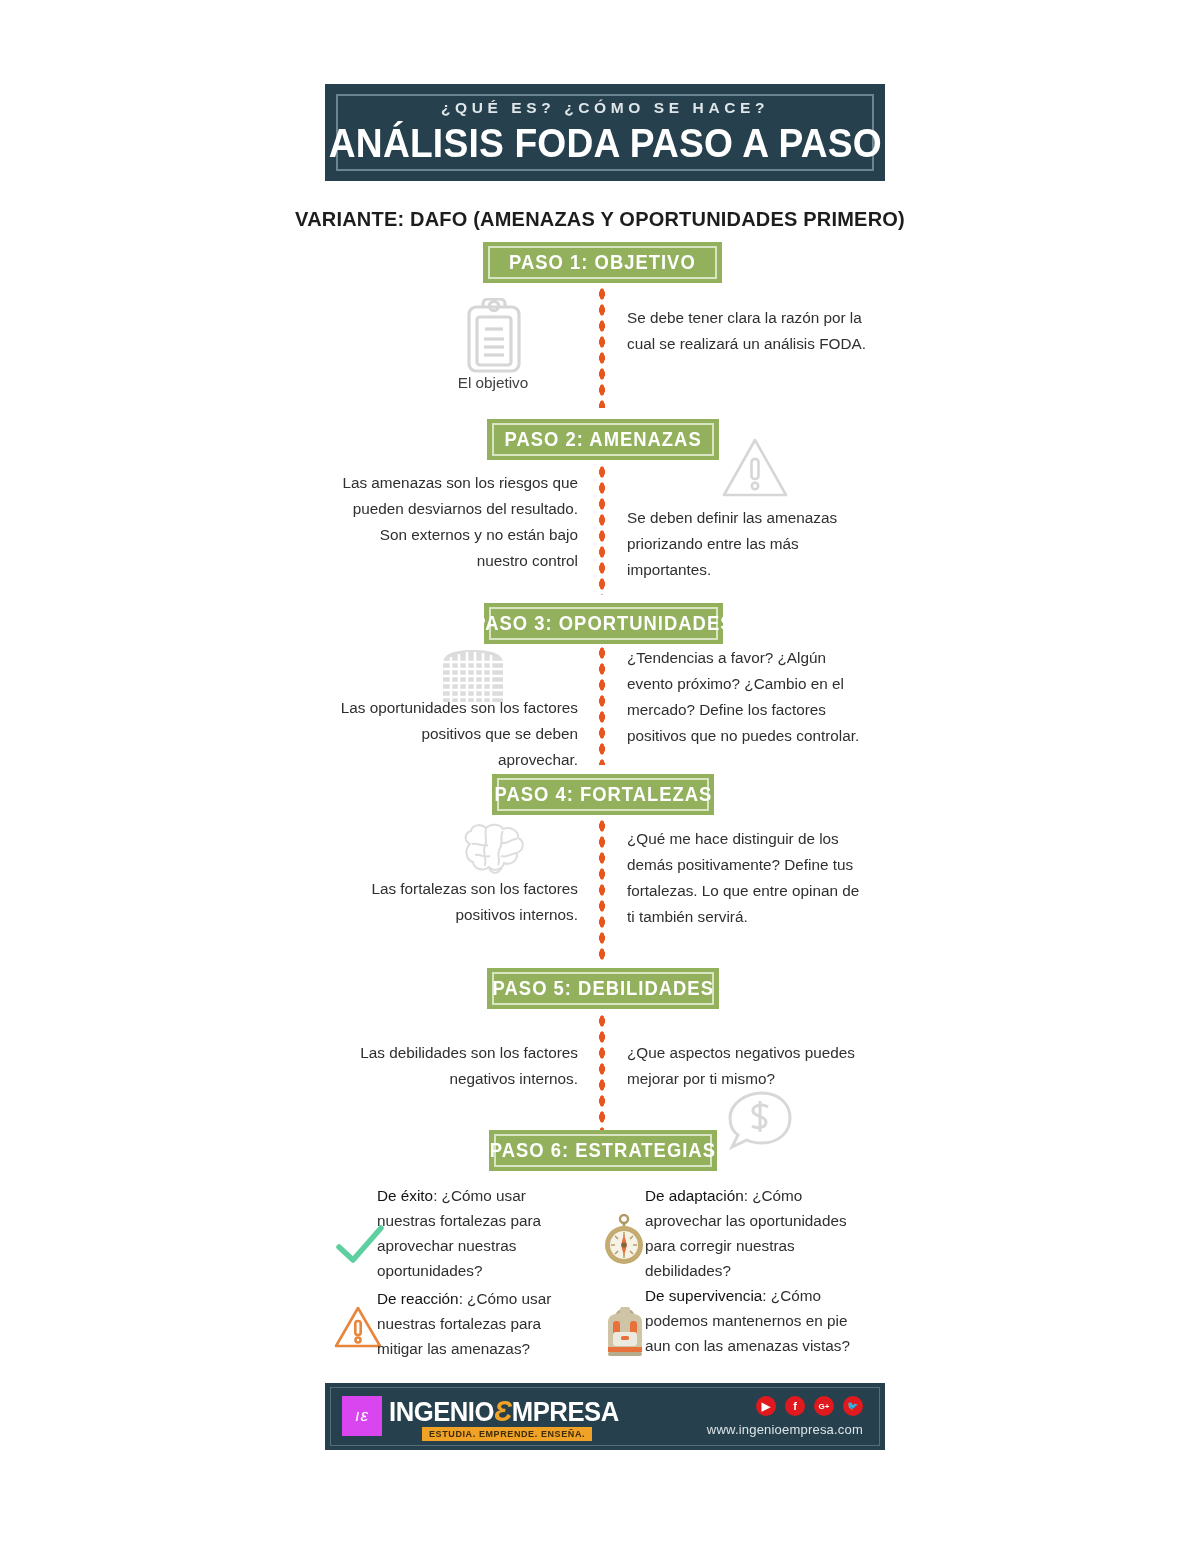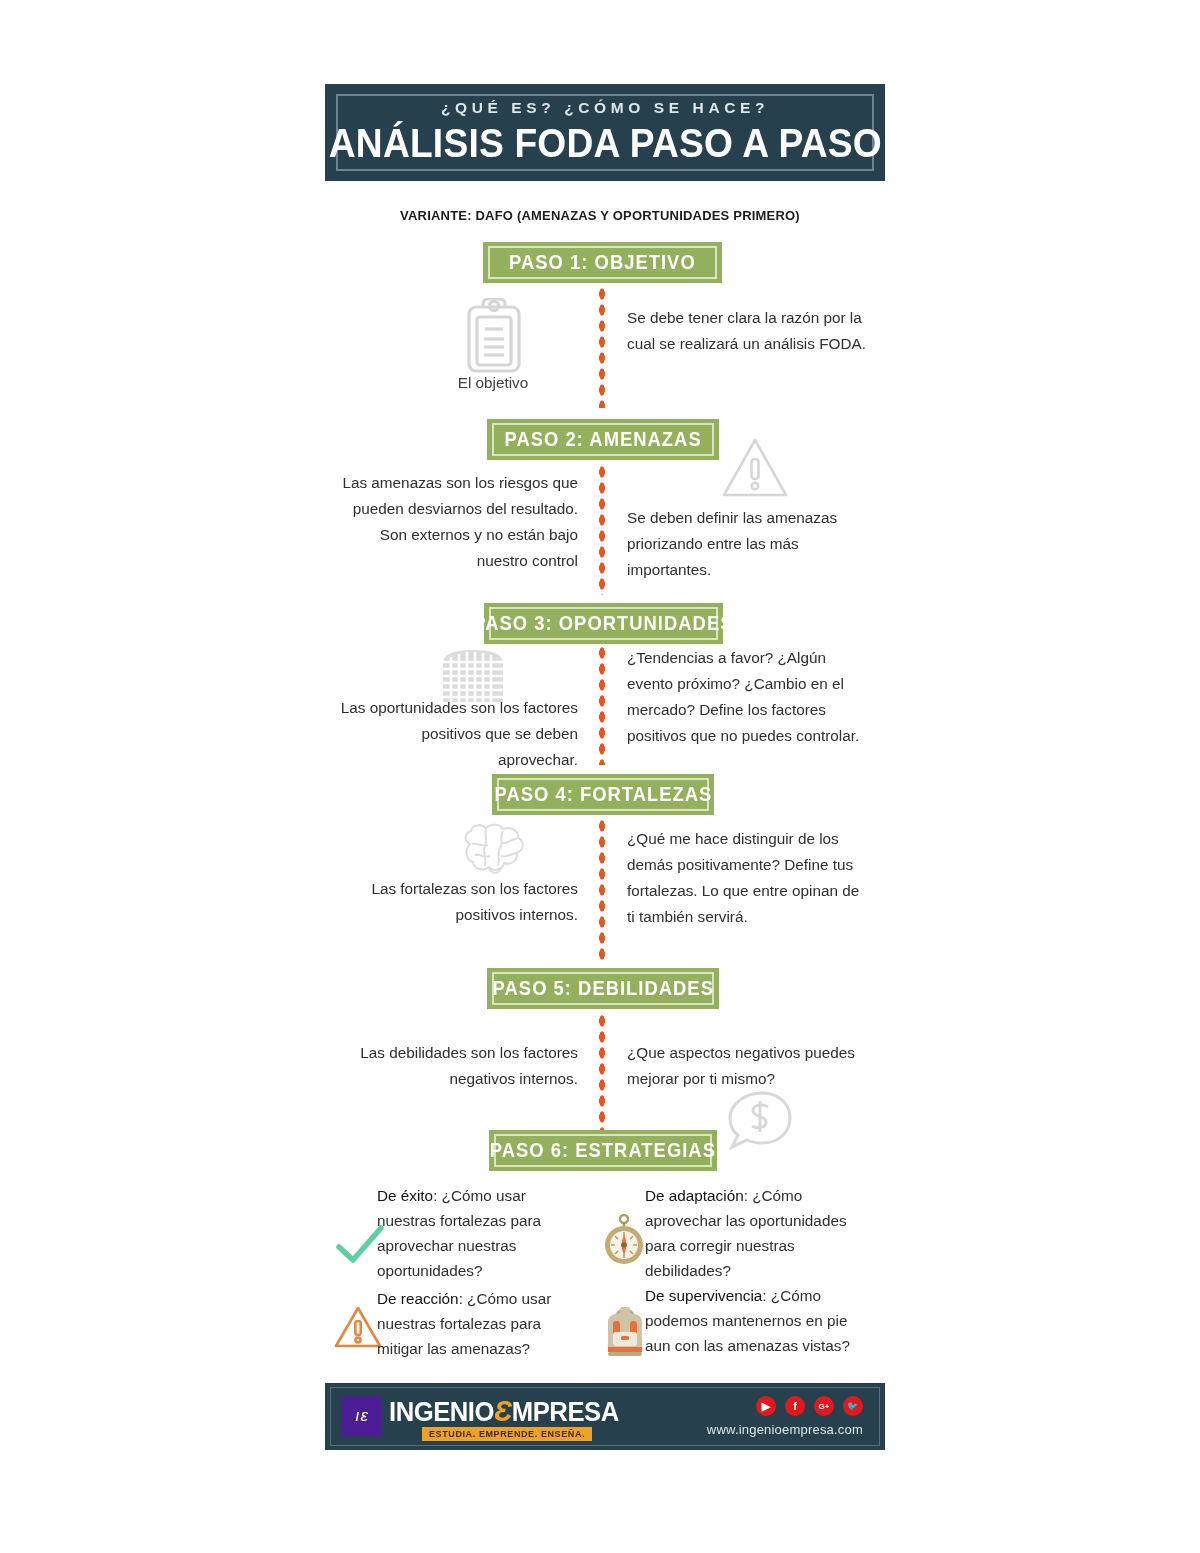--- a/index.html
+++ b/index.html
@@ -5,21 +5,21 @@
   html,body{margin:0;padding:0;background:#ffffff;}
   body{width:1200px;height:1553px;font-family:"Liberation Sans",sans-serif;color:#2b2b2b;}
   .page{position:relative;width:1200px;height:1553px;background:#fff;overflow:hidden;}
 
   
   .header{position:absolute;left:325px;top:84px;width:560px;height:97px;background:#26404d;}
   .header-inner{position:absolute;left:11px;top:10px;right:11px;bottom:10px;border:2px solid #6d8591;display:flex;flex-direction:column;align-items:center;justify-content:center;}
   .kicker{color:#dfe6e9;font-size:15.5px;letter-spacing:4.6px;font-weight:600;margin-bottom:4px;white-space:nowrap;}
   .headline{color:#ffffff;font-size:40px;font-weight:800;letter-spacing:0.2px;white-space:nowrap;
             font-family:"Liberation Sans Narrow","Liberation Sans",sans-serif;transform:scaleX(0.93);}
-  .variant{position:absolute;left:0;top:208px;width:1200px;text-align:center;font-size:13px;font-weight:700;letter-spacing:.2px;color:#1d1d1d;}
+  .variant{position:absolute;left:0;top:208px;width:1200px;text-align:center;font-size:20px;font-weight:700;letter-spacing:.2px;color:#1d1d1d;}
 
   
   .stepbar{position:absolute;background:#93b15c;height:41px;display:flex;align-items:center;justify-content:center;}
   .stepbar .frame{position:absolute;left:5px;top:4px;right:5px;bottom:4px;border:2px solid #d9e4c3;}
   .stepbar span{position:relative;color:#ffffff;font-size:20px;font-weight:700;letter-spacing:1.1px;
      font-family:"Liberation Sans Narrow","Liberation Sans",sans-serif;transform:scaleX(0.92);white-space:nowrap;}
 
   
   .dots{position:absolute;width:8px;background-image:radial-gradient(#e8561e 2.6px, rgba(0,0,0,0) 3px);
         background-size:8px 16px;background-repeat:repeat-y;background-position:center top;}
@@ -33,21 +33,21 @@
   .gicon{position:absolute;}
   .gicon svg{display:block;}
 
   
   .strat{position:absolute;font-size:15.3px;line-height:25px;color:#2f2f2f;}
   .strat b{font-weight:400;color:#121212;}
 
   
   .footer{position:absolute;left:325px;top:1383px;width:560px;height:67px;background:#26404d;}
   .footer-frame{position:absolute;left:5px;top:4px;right:5px;bottom:4px;border:1px solid #52707c;}
-  .logo-mark{position:absolute;left:17px;top:13px;width:40px;height:40px;background:#4c1d95;
+  .logo-mark{position:absolute;left:17px;top:13px;width:40px;height:40px;background:#d946ef;
              display:flex;align-items:center;justify-content:center;color:#fff;font-size:17px;font-style:italic;letter-spacing:1px;}
   .logo-text{position:absolute;left:64px;top:11px;color:#fff;font-size:27px;font-weight:800;letter-spacing:-.5px;
              font-family:"Liberation Sans Narrow","Liberation Sans",sans-serif;transform:scaleX(.95);transform-origin:left;white-space:nowrap;}
   .logo-text .amp{color:#f0a226;font-style:italic;font-size:30px;}
   .logo-tag{position:absolute;left:97px;top:44px;background:#f0a226;color:#3d2b06;font-size:9px;font-weight:800;
             letter-spacing:.6px;padding:2px 7px;white-space:nowrap;}
   .social{position:absolute;right:22px;top:13px;display:flex;gap:9px;}
   .sbtn{width:20px;height:20px;border-radius:50%;background:#e0191e;display:flex;align-items:center;justify-content:center;
         color:#fff;font-size:11px;font-weight:700;}
   .weburl{position:absolute;right:22px;top:39px;color:#dce5e8;font-size:13px;letter-spacing:.2px;}

